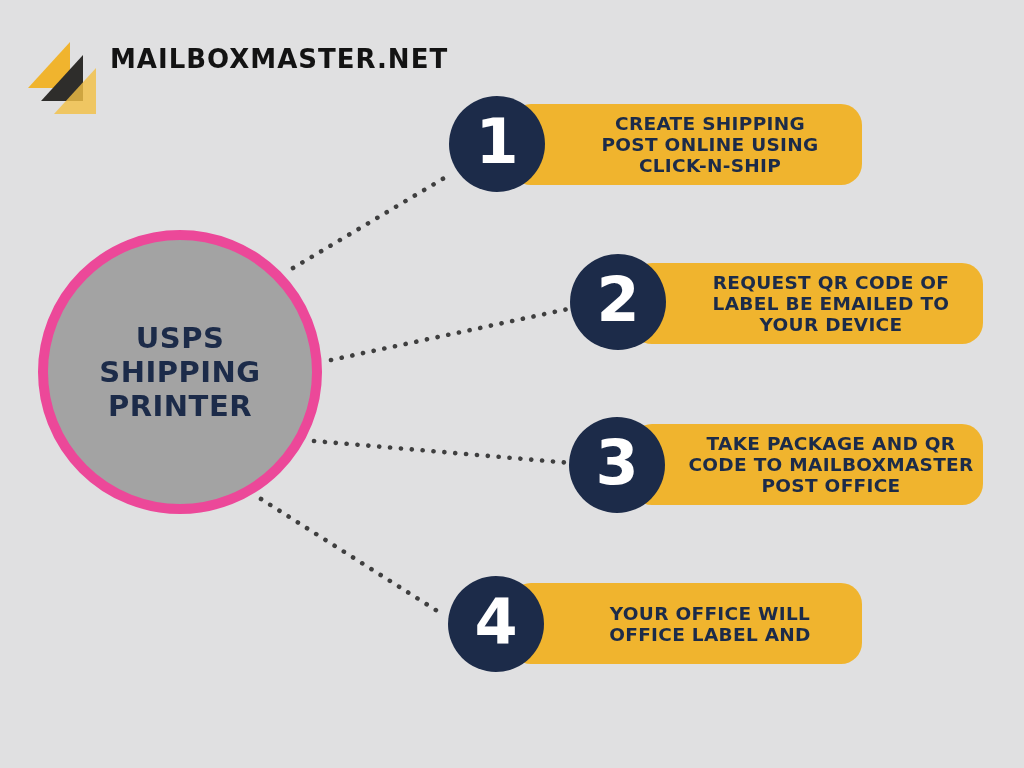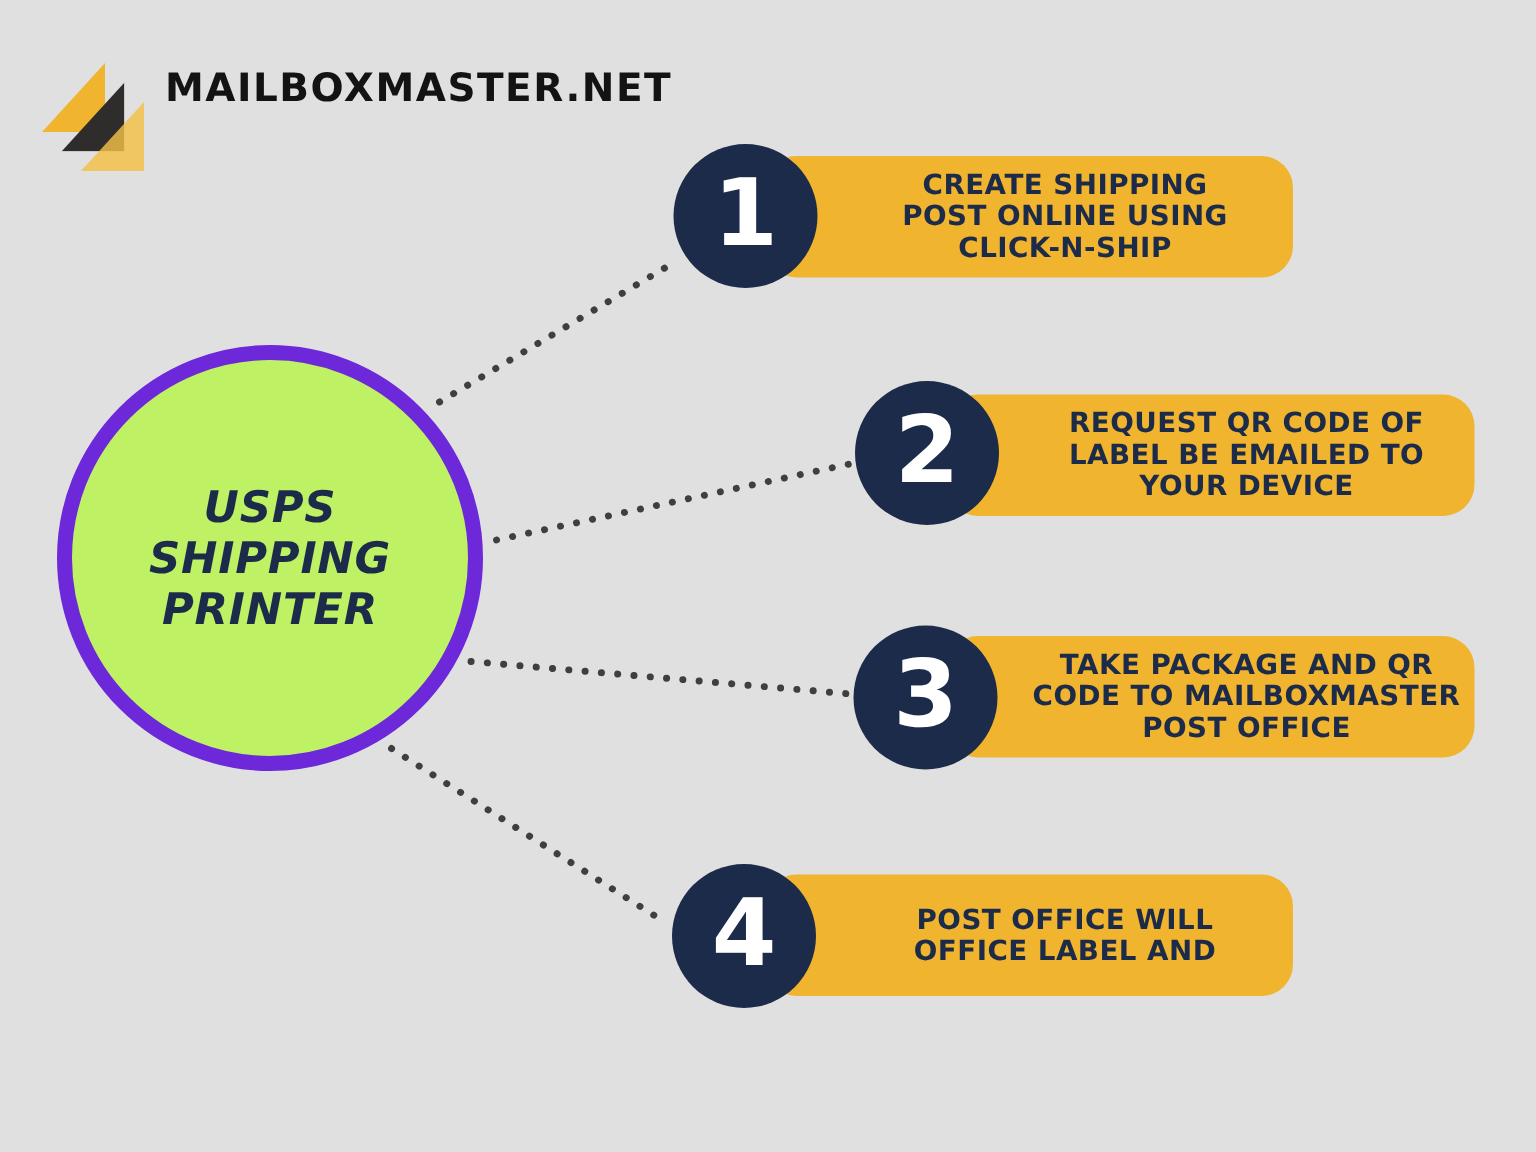--- a/index.html
+++ b/index.html
@@ -40,27 +40,26 @@
 
   
   .connectors { position: absolute; left: 0; top: 0; width: 1024px; height: 768px; z-index: 1; }
 
   
   .hub-circle {
     position: absolute;
     left: 38px; top: 230px;
     width: 284px; height: 284px;
     border-radius: 50%;
-    border: 10px solid #6d28d9;
-    background: #bef264;
+    border: 10px solid #ec4899;
+    background: #a3a3a3;
     display: flex;
     align-items: center;
     justify-content: center;
     z-index: 2;
-    font-style: italic;
   }
   .hub-title {
     text-align: center;
     font-size: 29px;
     font-weight: bold;
     line-height: 34px;
     color: #1C2B49;
     letter-spacing: 0.5px;
   }
 
@@ -160,20 +159,20 @@
   <div class="step-banner banner-3">
     <div class="line">TAKE PACKAGE AND QR</div>
     <div class="line">CODE TO MAILBOXMASTER</div>
     <div class="line">POST OFFICE</div>
   </div>
   <div class="step-circle circle-3">
     <div class="step-number">3</div>
   </div>
 
   <div class="step-banner banner-4">
-    <div class="line">POST OFFICE WILL</div>
+    <div class="line">YOUR OFFICE WILL</div>
     <div class="line">OFFICE LABEL AND</div>
   </div>
   <div class="step-circle circle-4">
     <div class="step-number">4</div>
   </div>
 
 </div>
 
 </body></html>

